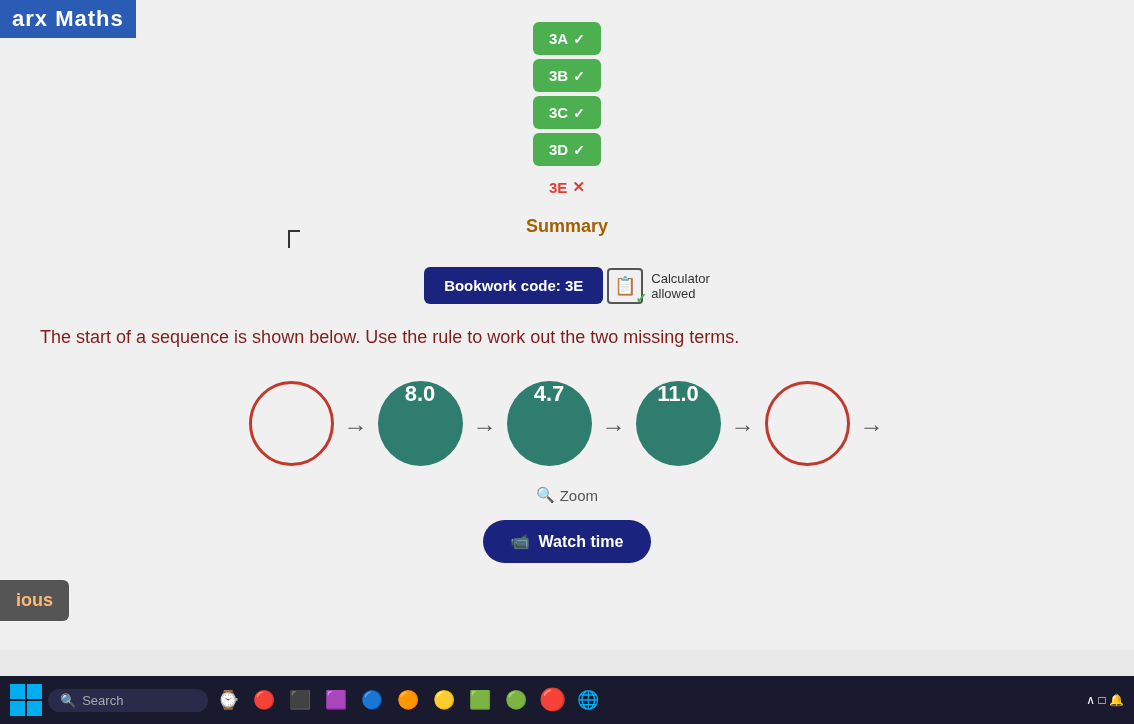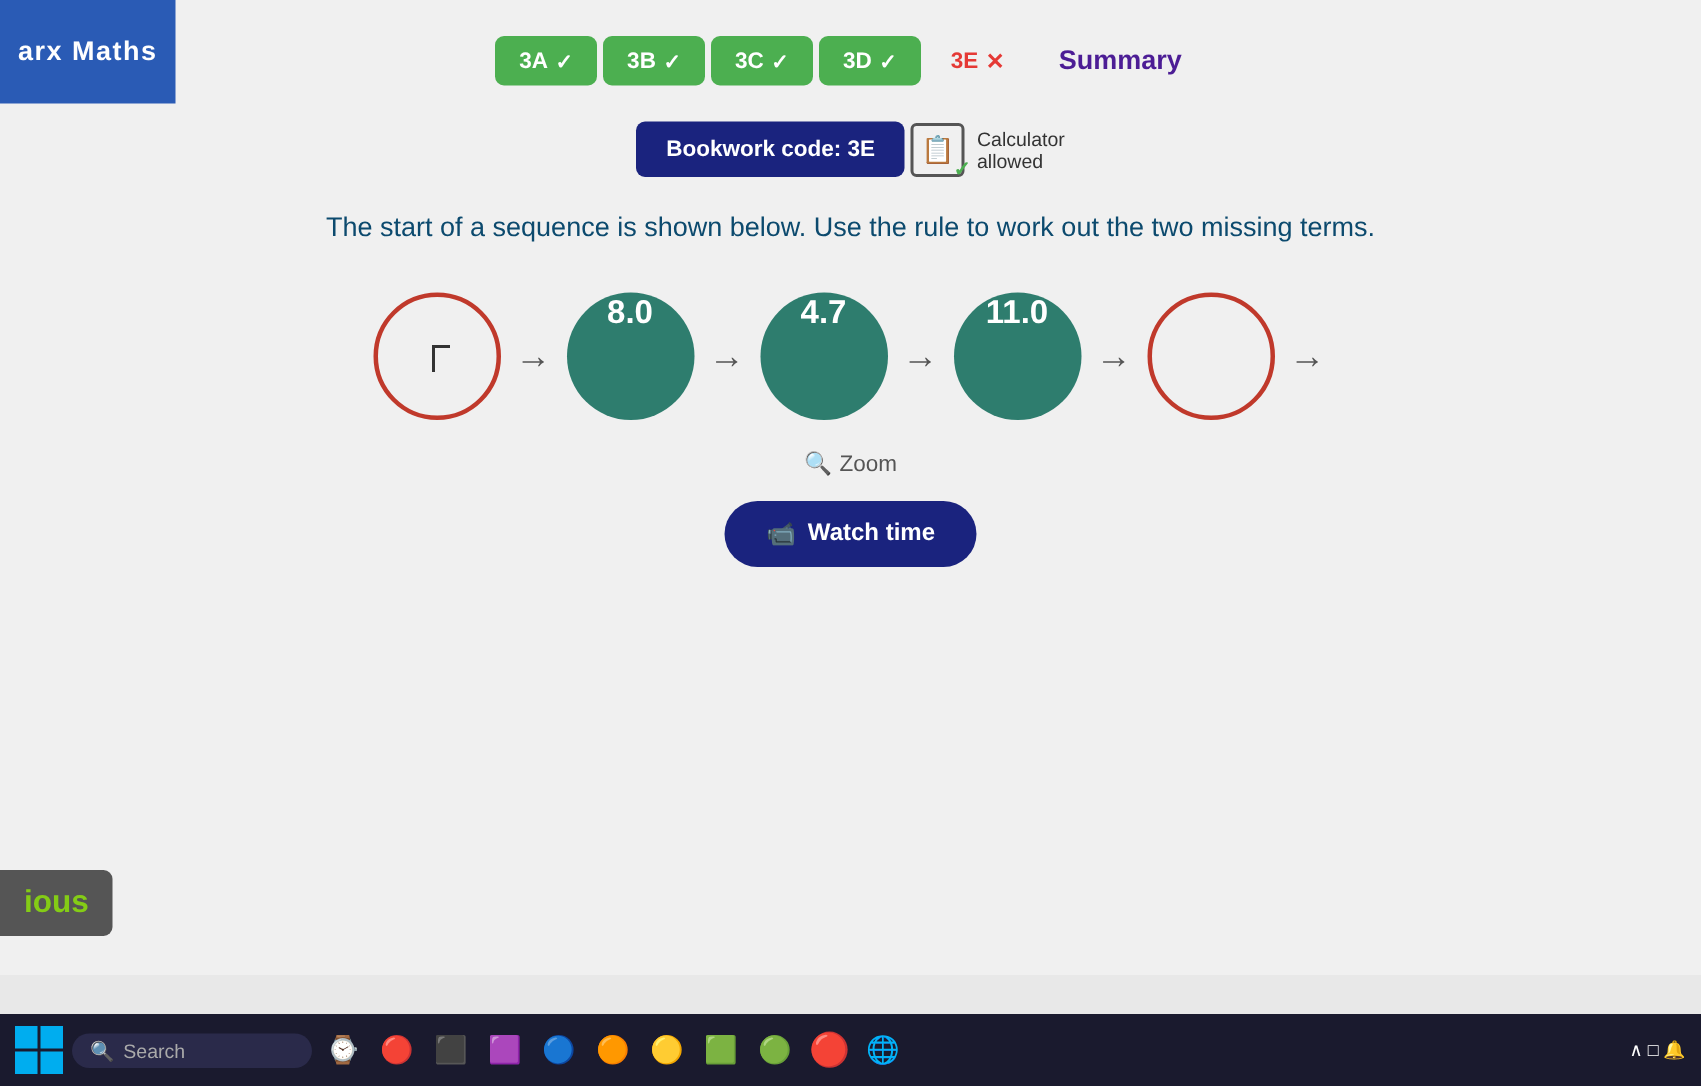--- a/index.html
+++ b/index.html
@@ -14,39 +14,40 @@
     }
 
     
     .brand {
       position: absolute;
       top: 0;
       left: 0;
       background: #2a5bb5;
       color: white;
       font-weight: bold;
-      font-size: 18px;
-      padding: 24px 12px;
+      font-size: 22px;
+      padding: 6px 12px;
       letter-spacing: 1px;
     }
 
     
     .main-content {
       background: #f0f0f0;
       min-height: 650px;
       padding-top: 10px;
     }
 
     
     .tab-nav {
       display: flex;
       justify-content: center;
       align-items: center;
       gap: 4px;
       padding: 12px 0;
+      flex-direction: column;
     }
 
     .tab-item {
       display: flex;
       align-items: center;
       gap: 5px;
       padding: 8px 16px;
       border-radius: 6px;
       font-weight: bold;
       font-size: 15px;
@@ -62,21 +63,21 @@
     .tab-item.failed {
       background: transparent;
       color: #e53935;
       border: none;
       font-weight: bold;
       justify-content: space-between;
     }
 
     .tab-item.summary {
       background: transparent;
-      color: #4c1d95;
+      color: #a16207;
       font-weight: bold;
       font-size: 18px;
     }
 
     .check-icon {
       font-size: 14px;
     }
 
     
     .info-row {
@@ -122,23 +123,23 @@
       position: absolute;
       bottom: -4px;
       right: -6px;
       color: #4caf50;
       font-size: 14px;
       font-weight: bold;
     }
 
     
     .question-text {
-      text-align: center;
-      font-size: 18px;
-      color: #0c4a6e;
+      text-align: left;
+      font-size: 18px;
+      color: #7f1d1d;
       margin: 10px 40px 30px 40px;
       line-height: 1.5;
     }
 
     
     .rule-container {
       display: flex;
       justify-content: center;
       margin: 10px 0 30px 0;
     }
@@ -220,24 +221,24 @@
       align-items: center;
       gap: 5px;
     }
 
     
     .prev-btn {
       position: absolute;
       left: 0;
       top: 580px;
       background: #555;
-      color: #84cc16;
+      color: #fdba74;
       padding: 10px 16px;
       border-radius: 0 6px 6px 0;
-      font-size: 21px;
+      font-size: 18px;
       font-weight: bold;
       cursor: pointer;
       border: none;
     }
 
     
     .watch-row {
       display: flex;
       justify-content: center;
       margin: 16px 0;

